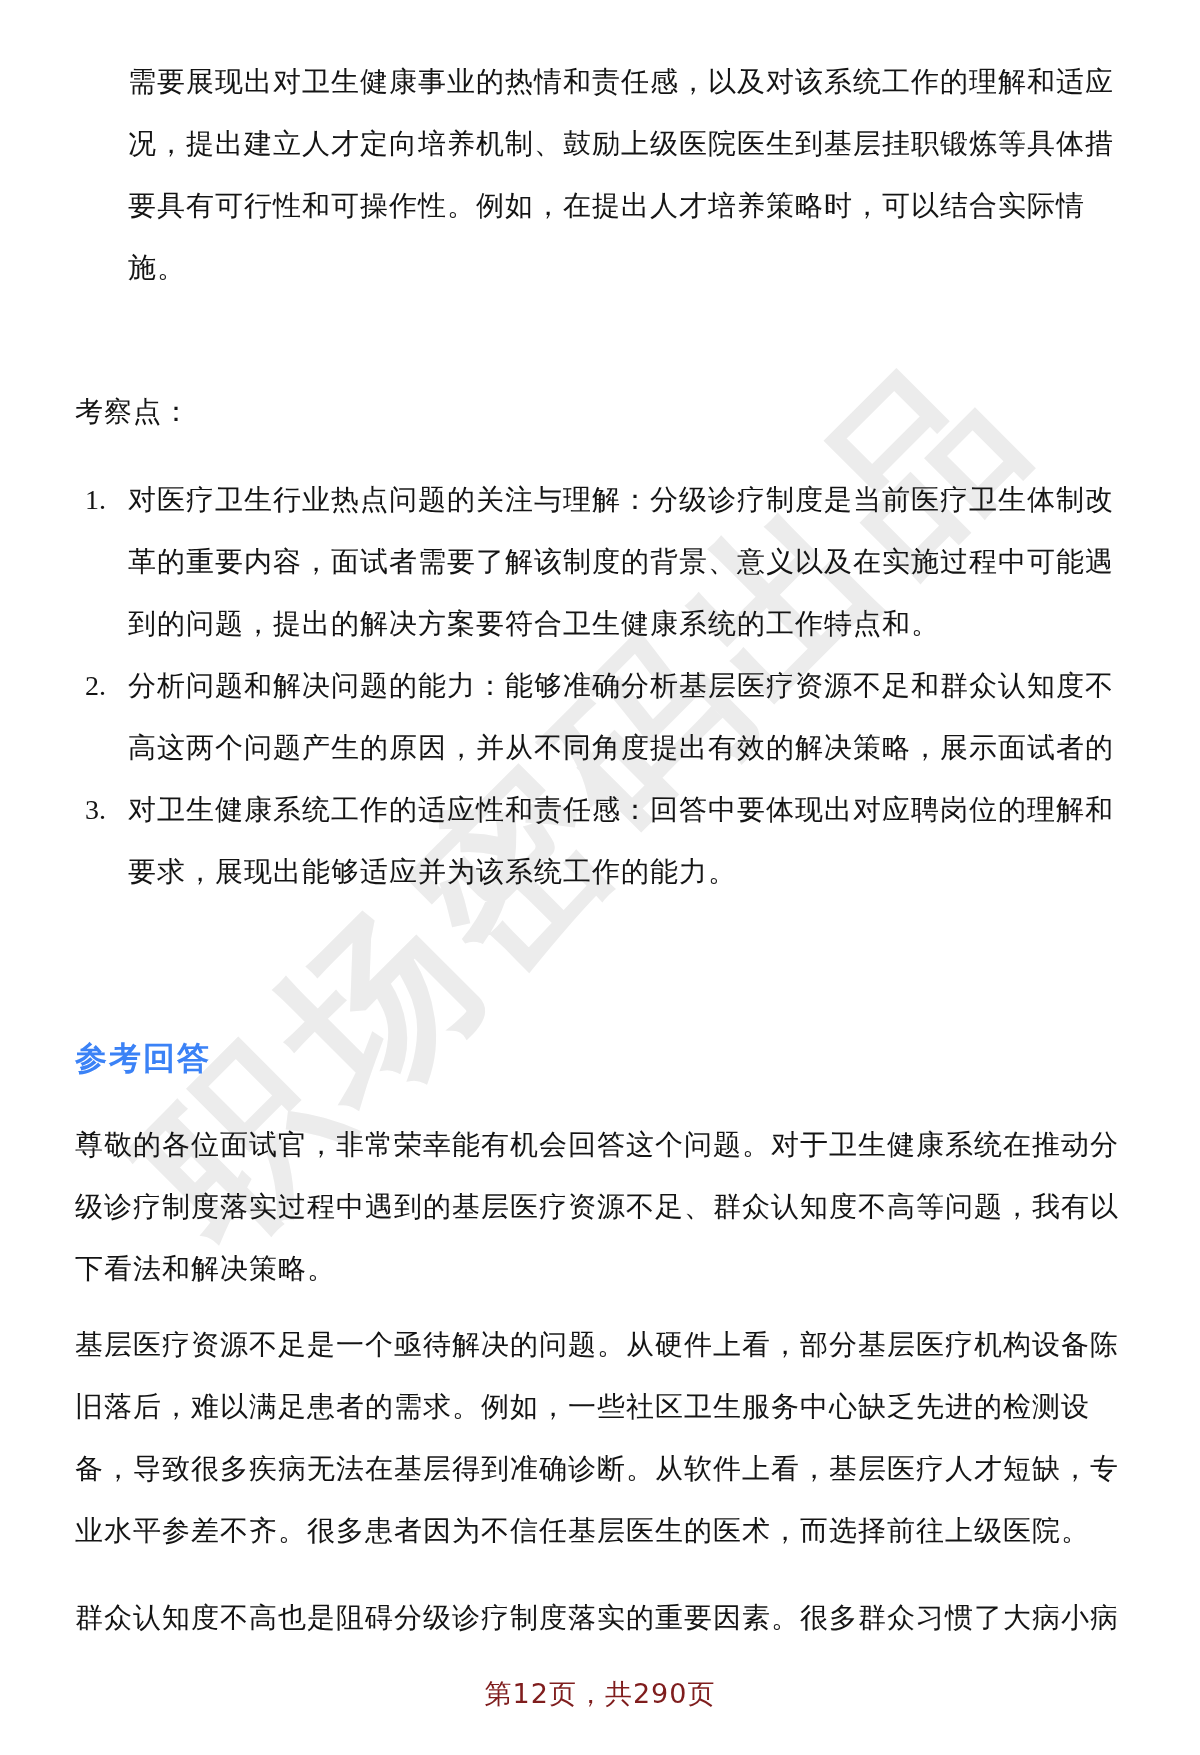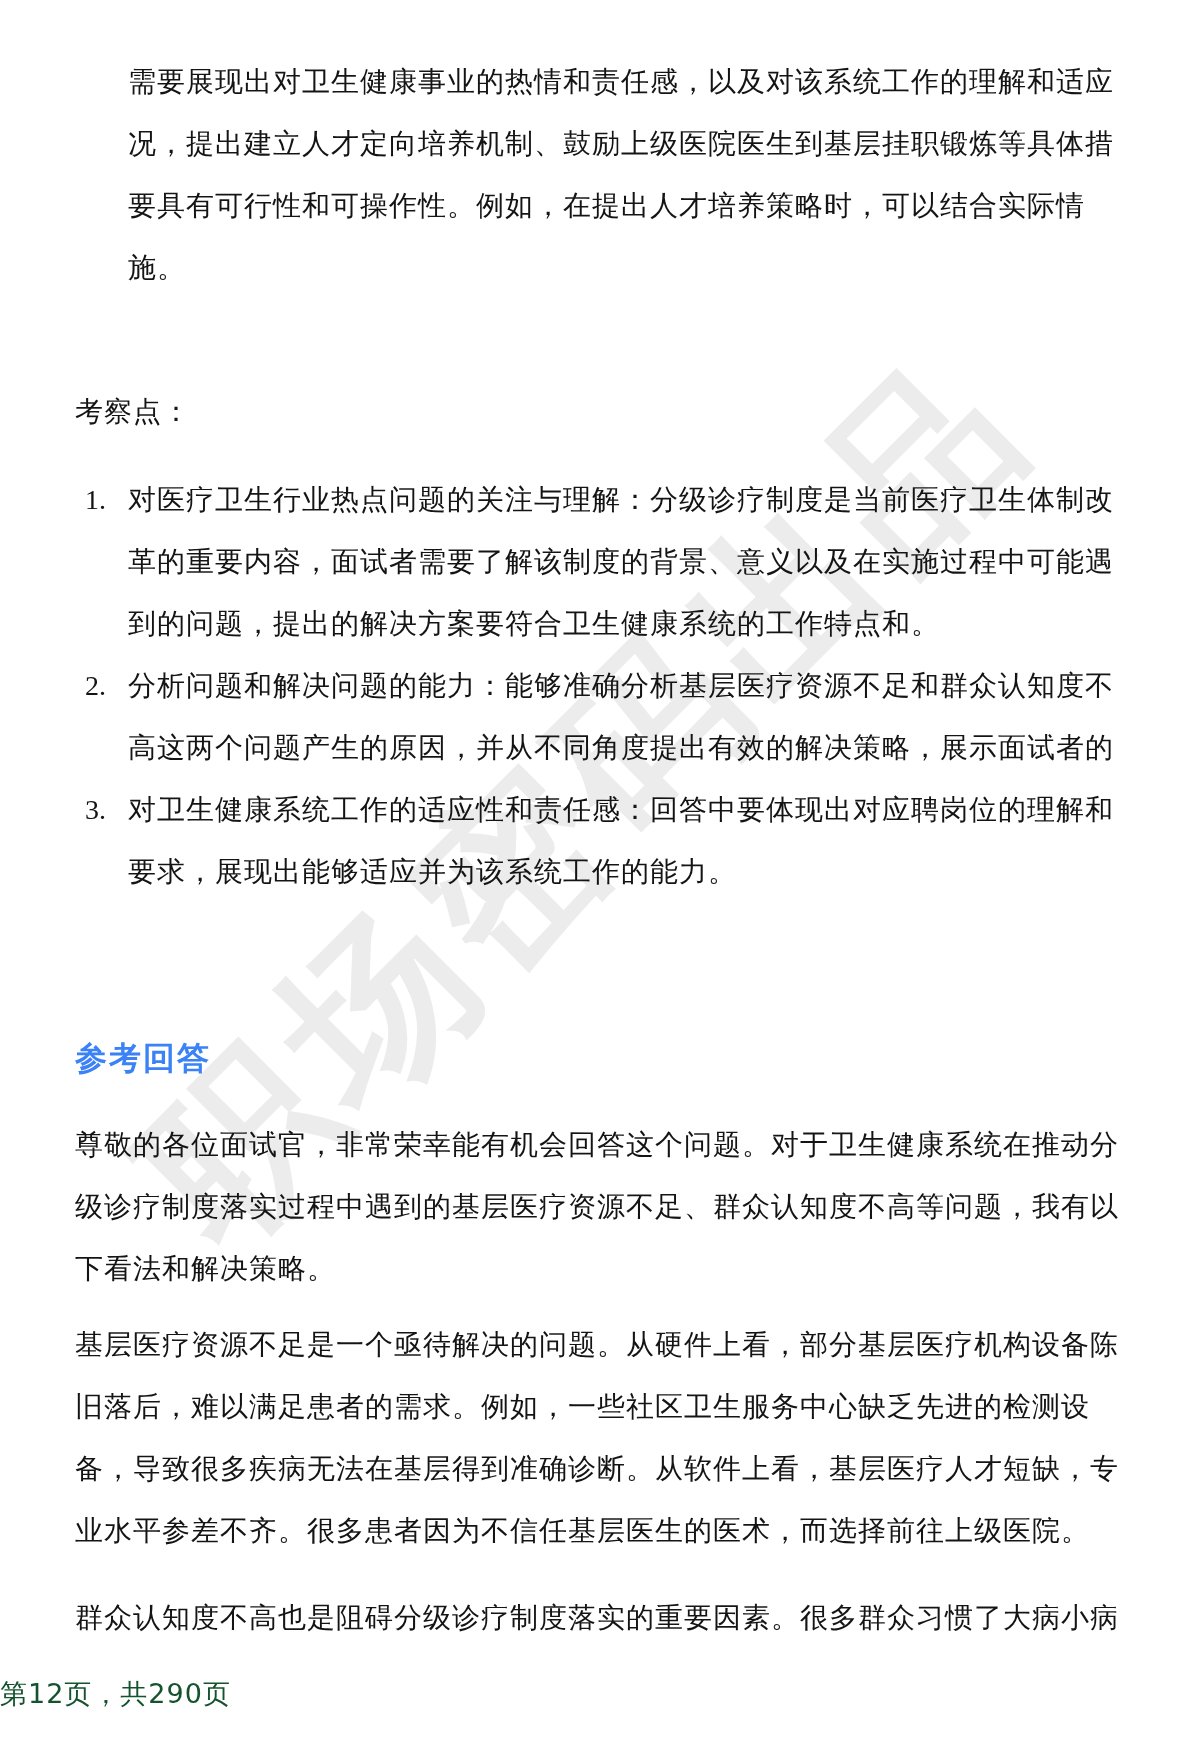--- a/index.html
+++ b/index.html
@@ -70,25 +70,25 @@
     font-size: 32px;
     font-weight: 700;
     color: #3b82f6;
     letter-spacing: 2px;
   }
   .footer {
     position: absolute;
     left: 0;
     top: 1677px;
     width: 100%;
-    text-align: left;
+    text-align: center;
     font-size: 27px;
     line-height: 34px;
     letter-spacing: 1px;
-    color: #14532d;
+    color: #7f1d1d;
     z-index: 1;
   }
 </style>
 </head>
 <body>
 
 <div class="page">
 
   <div class="watermark">职场密码出品</div>
 

